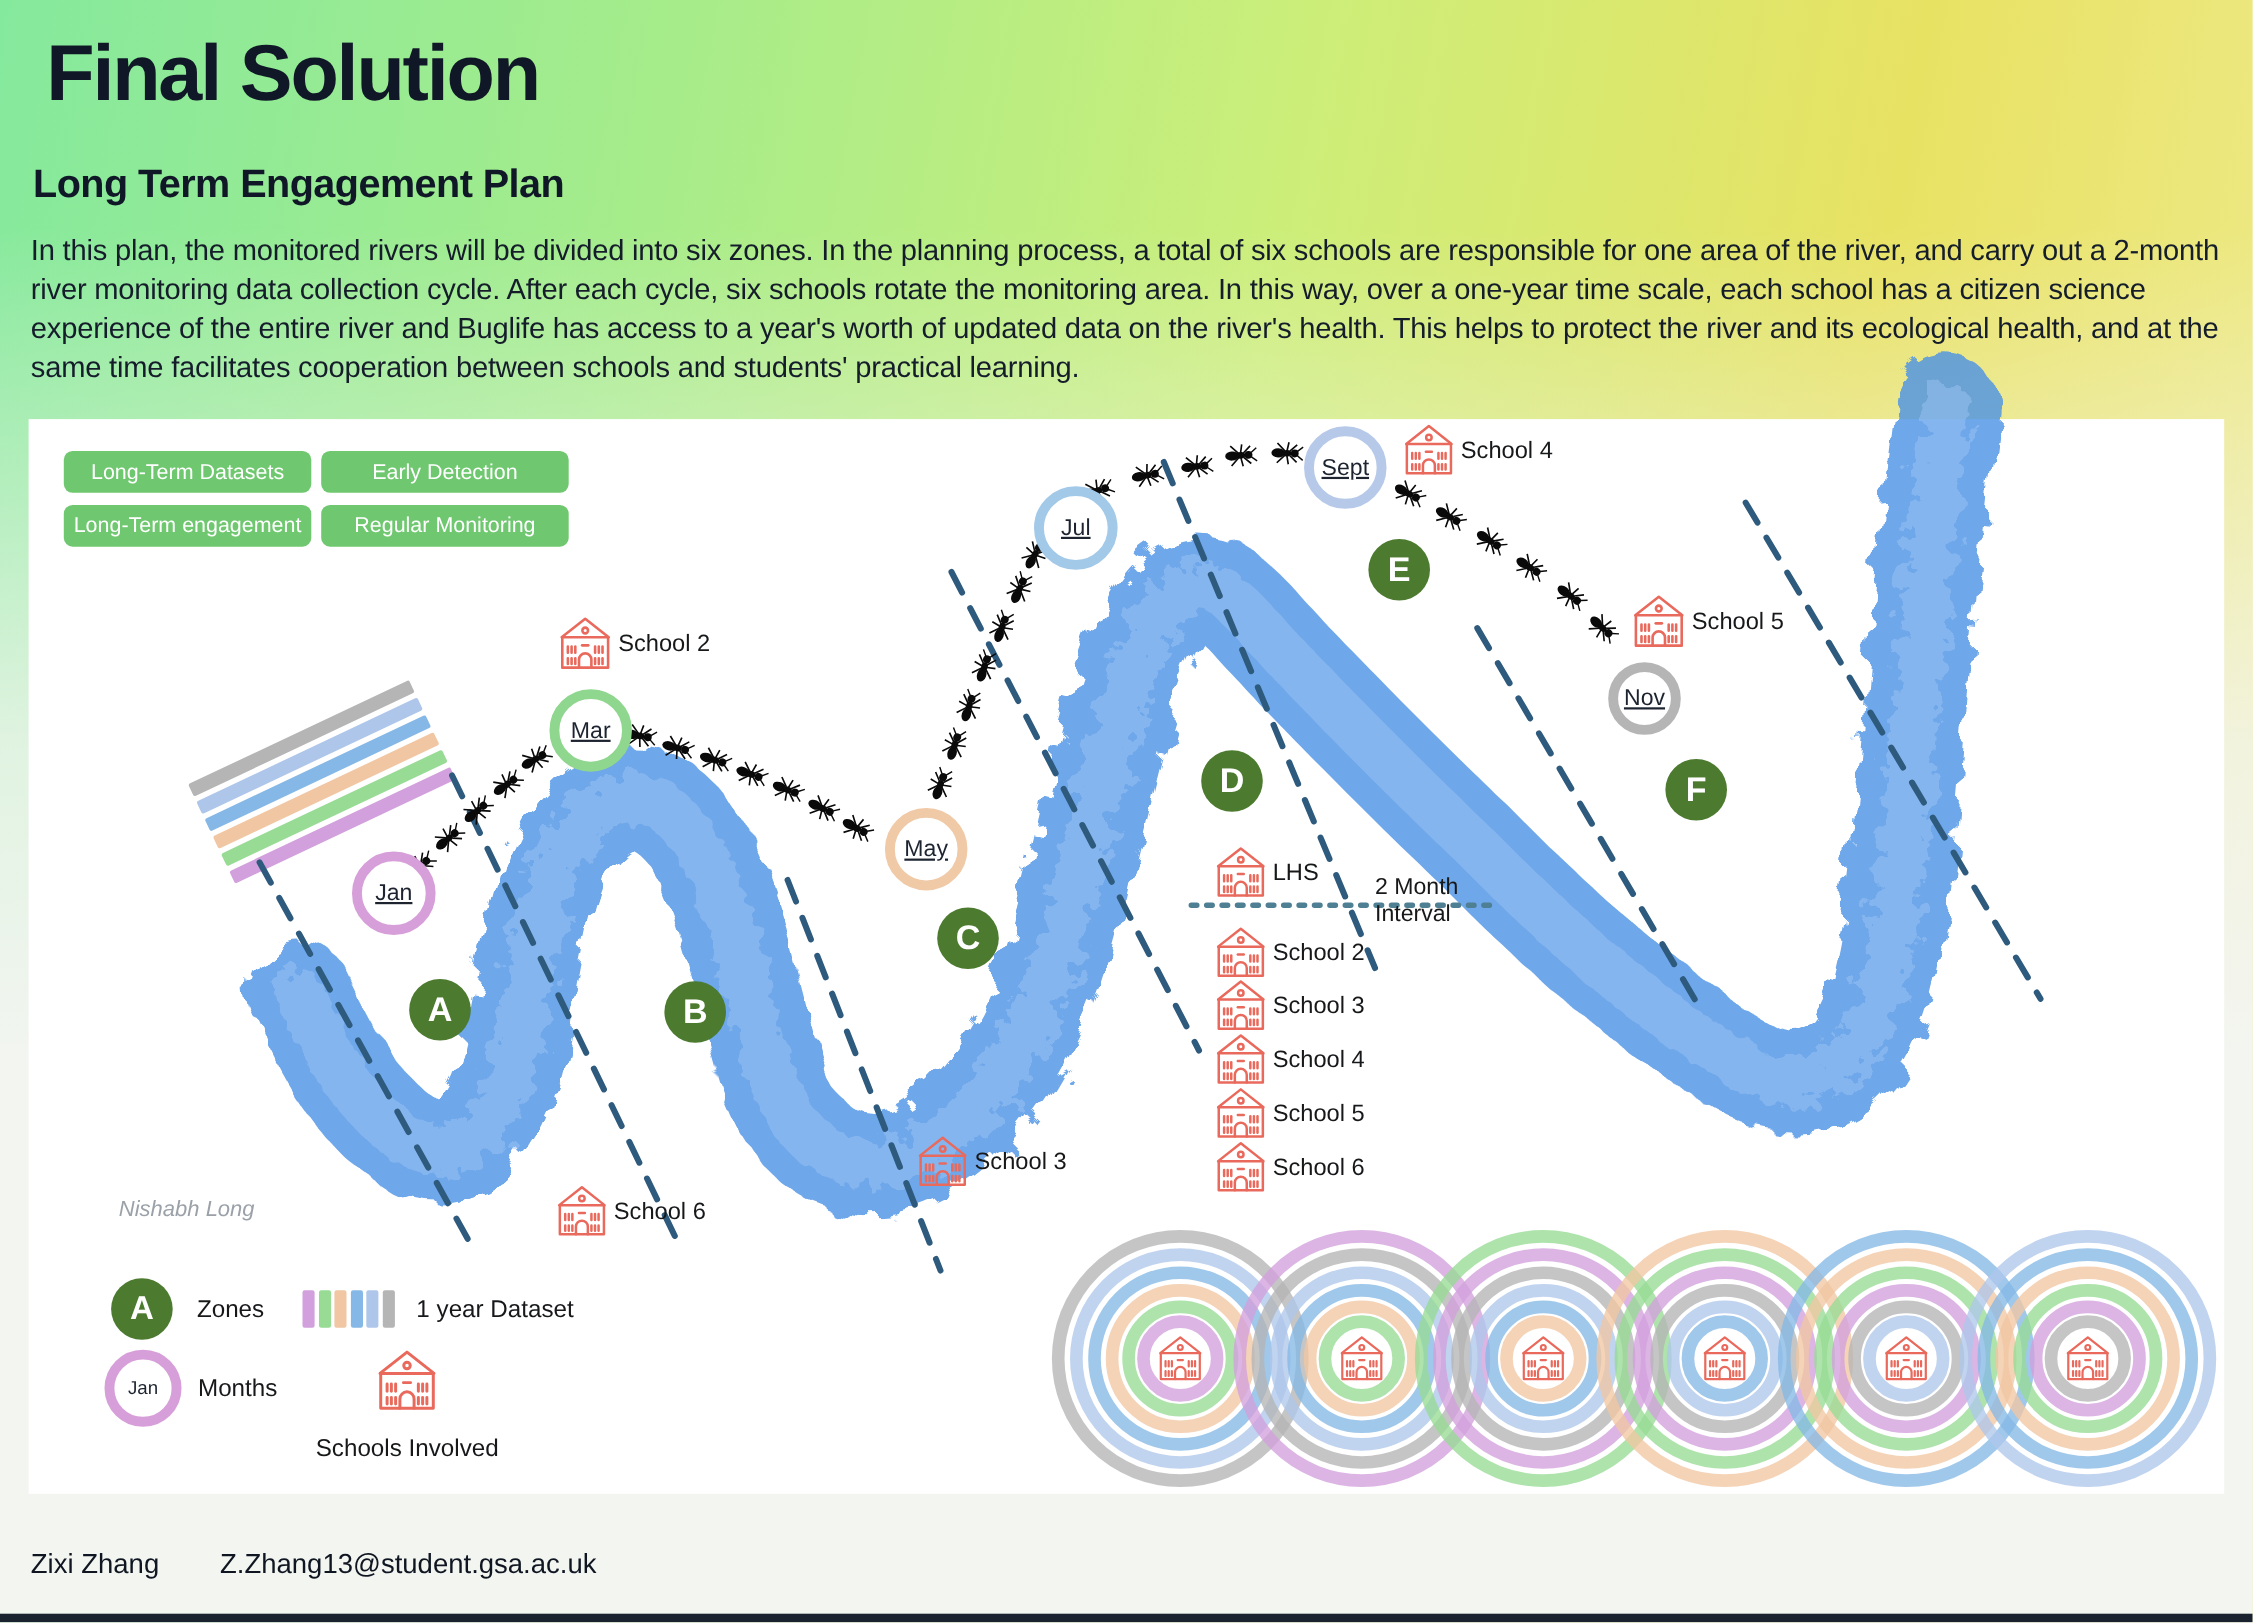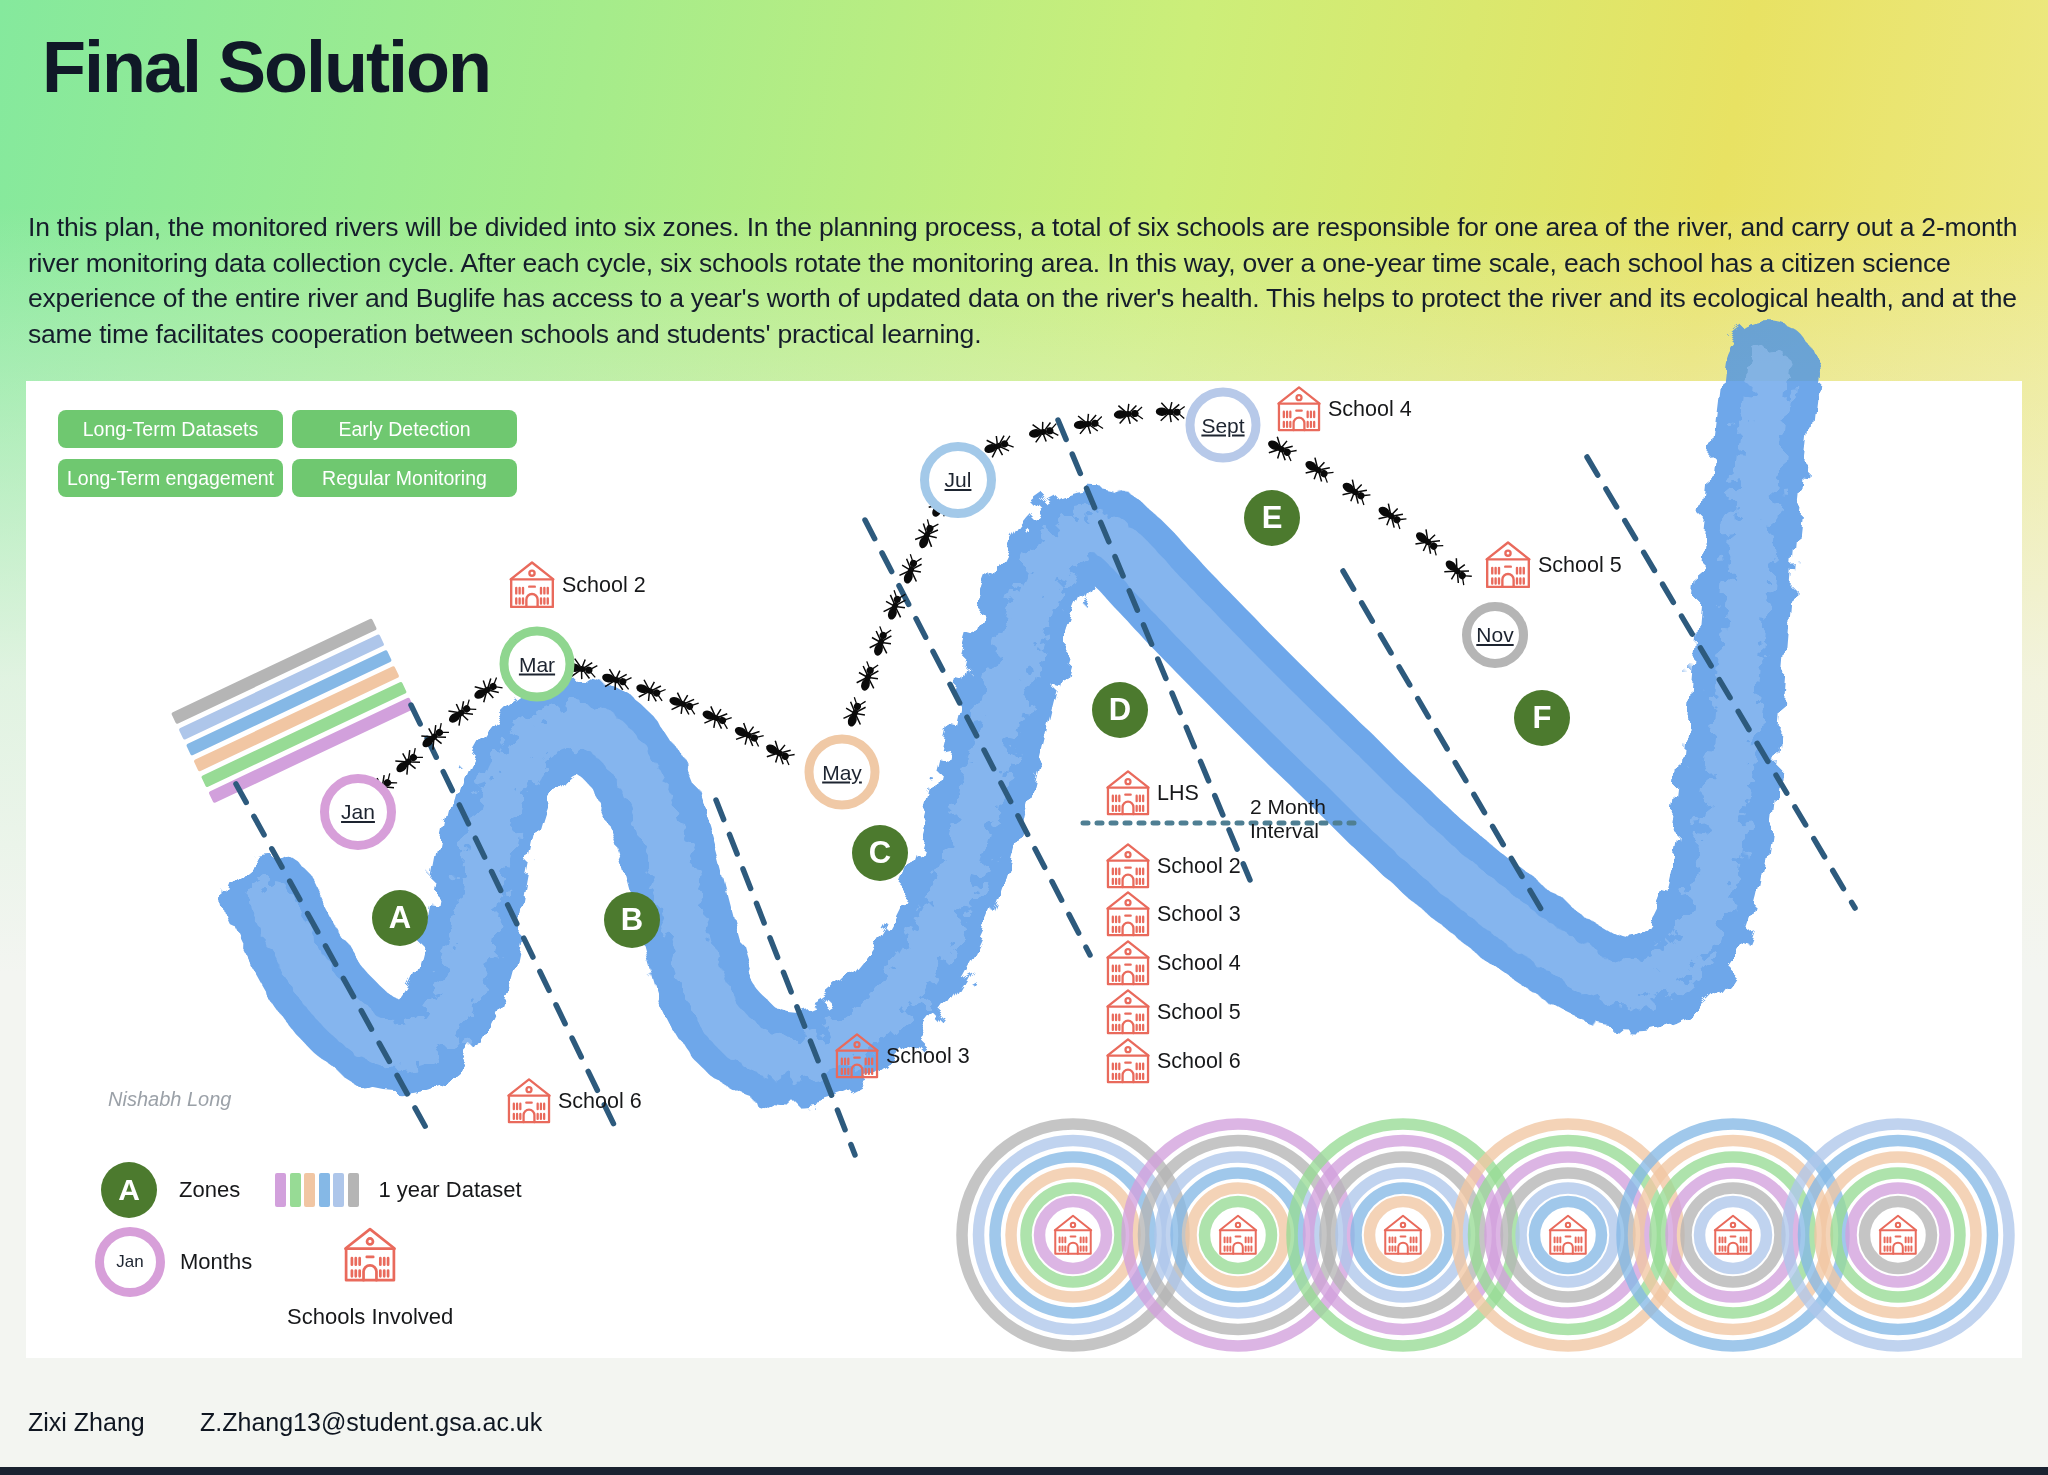--- a/index.html
+++ b/index.html
@@ -48,20 +48,21 @@
   .bottom-strip{position:absolute;left:0;bottom:0;width:100%;height:8px;background:#1a2230;}
   #diagram-svg{position:absolute;left:0;top:0;z-index:1;}
   .overlay{position:absolute;left:0;top:0;width:2048px;height:1475px;z-index:2;pointer-events:none;}
 </style>
 </head>
 <body>
 
 <div id="stage">
 
   <div class="hdr-title">Final Solution</div>
+  <div class="hdr-sub">Long Term Engagement Plan</div>
   <div class="hdr-par">In this plan, the monitored rivers will be divided into six zones. In the planning process, a total of six schools are responsible for one area of the river, and carry out a 2-month river monitoring data collection cycle. After each cycle, six schools rotate the monitoring area. In this way, over a one-year time scale, each school has a citizen science experience of the entire river and Buglife has access to a year's worth of updated data on the river's health. This helps to protect the river and its ecological health, and at the same time facilitates cooperation between schools and students' practical learning.</div>
 
   <div class="panel"></div>
 
   <svg id="diagram-svg" width="2048" height="1475" viewBox="0 0 2048 1475">
     <defs>
       <filter id="rough" x="-15%" y="-15%" width="130%" height="130%">
         <feTurbulence type="fractalNoise" baseFrequency="0.035" numOctaves="3" seed="7" result="n"></feTurbulence>
         <feDisplacementMap in="SourceGraphic" in2="n" scale="28"></feDisplacementMap>
       </filter>
@@ -243,21 +244,21 @@
         <div class="zone-badge" style="left: 632px; top: 920px;">B</div>
         <div class="zone-badge" style="left: 880px; top: 853px;">C</div>
         <div class="zone-badge" style="left: 1120px; top: 710px;">D</div>
         <div class="zone-badge" style="left: 1272px; top: 518px;">E</div>
         <div class="zone-badge" style="left: 1542px; top: 718px;">F</div>
       </div>
     <div id="months-layer">
         <div class="month-badge" style="left: 358px; top: 812px; width: 76px; height: 76px; border: 9px solid rgb(215, 159, 217); font-size: 21px;">Jan</div>
         <div class="month-badge" style="left: 537px; top: 664px; width: 75px; height: 75px; border: 9px solid rgb(143, 214, 143); font-size: 21px;">Mar</div>
         <div class="month-badge" style="left: 842px; top: 772px; width: 75px; height: 75px; border: 9px solid rgb(240, 201, 166); font-size: 21px;">May</div>
-        <div class="month-badge" style="left: 958px; top: 480px; width: 76px; height: 76px; border: 9px solid rgb(163, 201, 233); font-size: 21px;">Jul</div>
+        <div class="month-badge" style="left: 978px; top: 480px; width: 76px; height: 76px; border: 9px solid rgb(163, 201, 233); font-size: 21px;">Jul</div>
         <div class="month-badge" style="left: 1223px; top: 425px; width: 75px; height: 75px; border: 9px solid rgb(183, 201, 233); font-size: 21px;">Sept</div>
         <div class="month-badge" style="left: 1495px; top: 635px; width: 66px; height: 66px; border: 9px solid rgb(181, 181, 181); font-size: 21px;">Nov</div>
       </div>
     <div id="map-schools-layer">
         <div class="school-marker" style="left: 505px; top: 558px;">
           <svg width="54" height="54">
             <use href="#school-icon" width="54" height="54"></use>
           </svg>
           <span class="lbl">School 2</span>
         </div>

